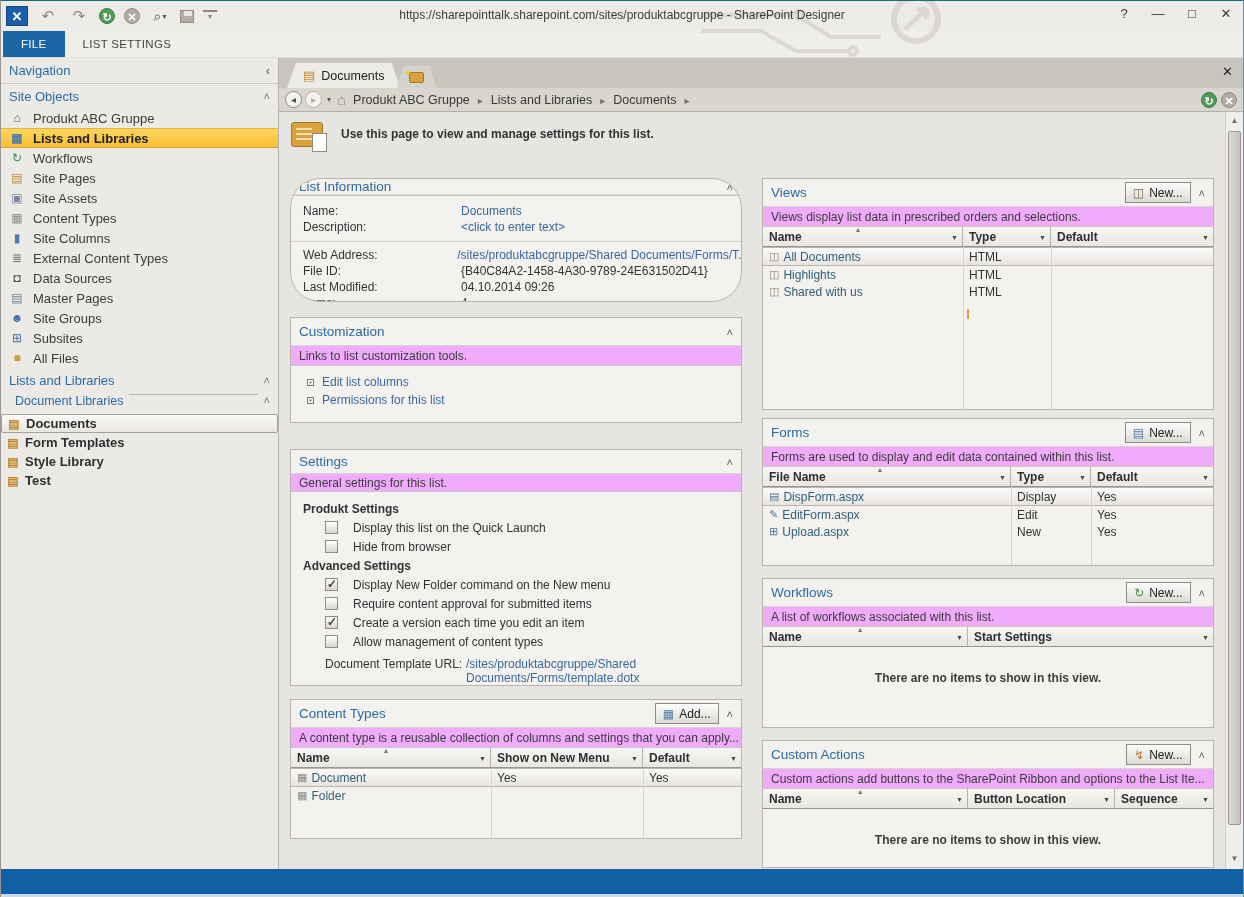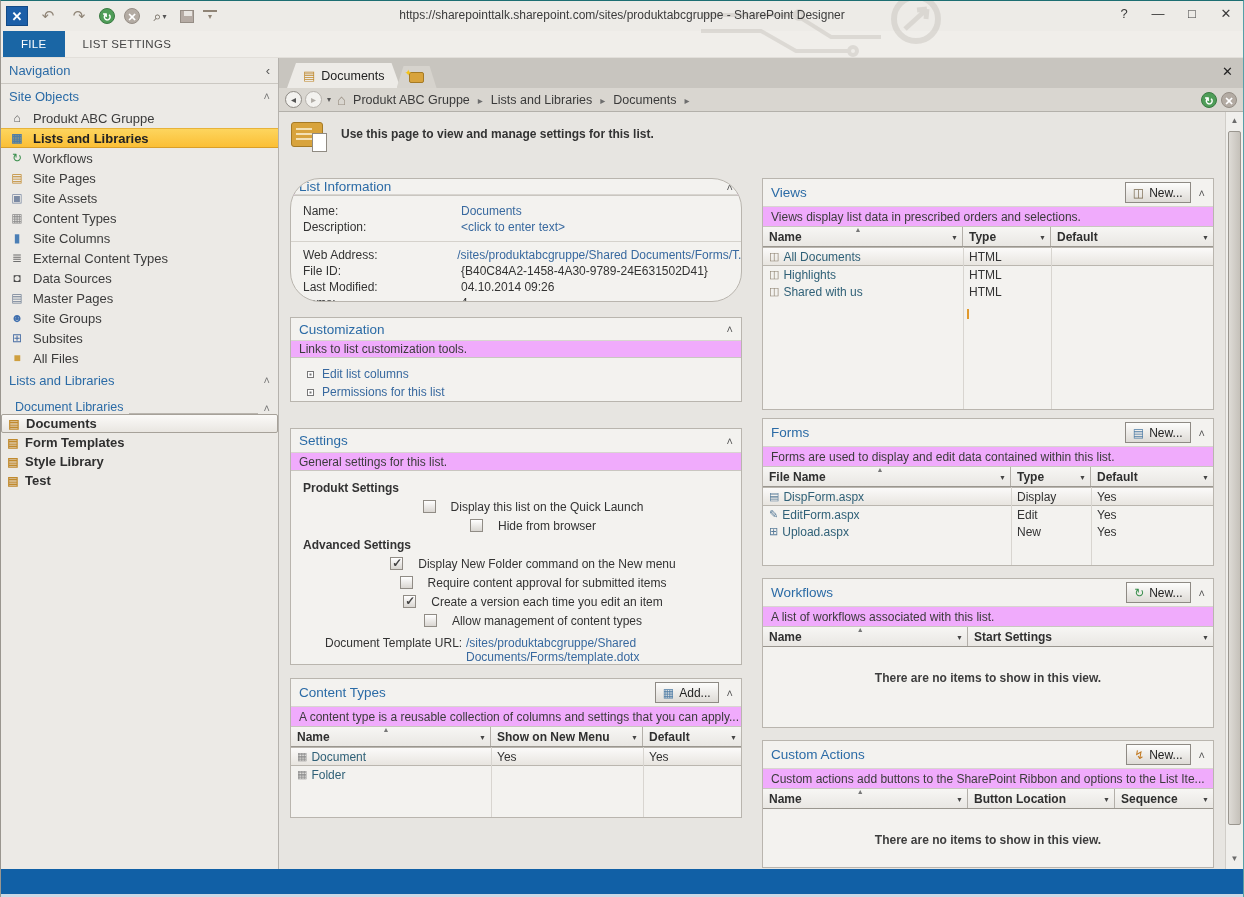--- a/index.html
+++ b/index.html
@@ -39,21 +39,21 @@
   .sidebar{ width:278px; background:#eceae6; border-right:1px solid #b5b2ad; display:flex; flex-direction:column; overflow:hidden;}
   .navheader{ height:26px; display:flex; align-items:center; padding:0 8px; border-bottom:1px solid #cbc8c2;}
   .navheader .t{ color:#2b6ba6; font-size:13px; flex:1;}
   .navcollapse{ color:#555; cursor:pointer; font-size:13px;}
   .sectionhdr{ height:24px; display:flex; align-items:center; padding:0 8px; cursor:pointer;}
   .sectionhdr .t{ color:#2b6ba6; font-size:13px; flex:1;}
   .sec-arrow{ color:#777; font-size:11px;}
   .navitem{ height:20px; display:flex; align-items:center; padding-left:8px; cursor:pointer; font-size:13px; color:#3b3b3b;}
   .navitem .ic{ width:16px; text-align:center; margin-right:8px; font-size:12px;}
   .navitem.sel{ background:linear-gradient(#fdd55e,#fbbf35); border-top:1px solid #e7b33a; border-bottom:1px solid #d99f28; font-weight:bold; color:#222;}
-  .subsection{ height:20px; display:flex; align-items:flex-end; padding:0 8px 0 14px; margin-top:2px;}
+  .subsection{ height:20px; display:flex; align-items:flex-start; padding:0 8px 0 14px; margin-top:2px;}
   .subsection .t{ color:#2b6ba6; font-size:12.5px; white-space:nowrap;}
   .subsection .rule{ flex:1; border-top:1px solid #b9b5ae; margin:0 6px;}
   .libitem{ height:19px; display:flex; align-items:center; padding-left:4px; cursor:pointer; font-size:13px; color:#2f2f2f; font-weight:bold;}
   .libitem .ic{ width:16px; text-align:center; margin-right:4px; font-size:12px;}
   .libitem.sel{ background:linear-gradient(#fbfaf8,#e9e6e1); border:1px solid #a6a199; border-radius:2px;}
   
   .main{ flex:1; display:flex; flex-direction:column; background:#e7e5e1; min-width:0;}
   .tabrow{ height:30px; background:#c8c5bf; display:flex; align-items:flex-end; position:relative;}
   .ptab{ height:25px; background:#edebe7; display:flex; align-items:center; padding:0 16px; margin-left:8px;
     clip-path:polygon(9px 0, calc(100% - 9px) 0, 100% 100%, 0 100%); cursor:pointer; font-size:12.5px; color:#222;}
@@ -99,21 +99,21 @@
   .li-row .lab{ width:158px; color:#333;}
   .li-row .val{ color:#333; white-space:nowrap; overflow:hidden;}
   .li-row .val.link{ color:#38699f;}
   .li-row.divider{ border-top:1px solid #d5d2cc; margin-top:6px; padding-top:6px;}
   .pbody.pad{ padding-top:7px;}
   
   .cust-link{ display:flex; align-items:center; gap:8px; padding:2px 0 2px 16px; color:#38699f; cursor:pointer;}
   .cust-link .sq{ width:7px; height:7px; border:1px solid #777; background:#fff; box-shadow:inset 0 0 0 1.5px #fff, inset 0 0 0 3px #777;}
   
   .grp-title{ font-weight:bold; color:#333; padding:3px 0 2px 12px;}
-  .chk-row{ display:flex; align-items:center; gap:15px; padding:2.5px 0 2.5px 34px; color:#333;justify-content:center;}
+  .chk-row{ display:flex; align-items:center; gap:15px; padding:2.5px 0 2.5px 34px; color:#333;}
   .cb{ width:13px; height:13px; border:1px solid #908c85; background:linear-gradient(#fff,#d9d6d1); position:relative; cursor:pointer;}
   .cb.checked::after{ content:"\2713"; position:absolute; left:1px; top:-2px; font-size:12px; font-weight:bold; color:#444;}
   .tpl-row{ display:flex; padding:6px 0 0 34px;}
   .tpl-row .lab{ width:141px; color:#333;}
   .tpl-row .val{ width:190px; color:#38699f; cursor:pointer;}
   
   .thead{ height:20px; display:flex; border-bottom:1px solid #9a968f; background:linear-gradient(#f7f6f4,#e9e7e3);}
   .th{ position:relative; display:flex; align-items:center; padding-left:6px; border-right:1px solid #b3afa9;
     font-weight:bold; color:#2f2f2f; cursor:pointer; overflow:hidden; white-space:nowrap;}
   .th:last-child{ border-right:none; flex:1;}
@@ -379,21 +379,21 @@
                   <span class="val">04.10.2014 09:26</span>
                 </div>
 
                 <div class="li-row">
                   <span class="lab">Items:</span>
                   <span class="val">4</span>
                 </div>
               </div>
           </div>
 
-          <div class="panel p-cust" style="height:85px; margin-bottom:26px;">
+          <div class="panel p-cust" style="height:106px; margin-bottom:26px;">
             <div class="phead">
               <span class="title">Customization</span>
               <span class="pcol">˄</span>
             </div>
             <div class="pdesc">Links to list customization tools.</div>
             <div class="pbody pad">
 
                 <div class="cust-link">
                   <span class="sq"></span>
                   <span>Edit list columns</span>

